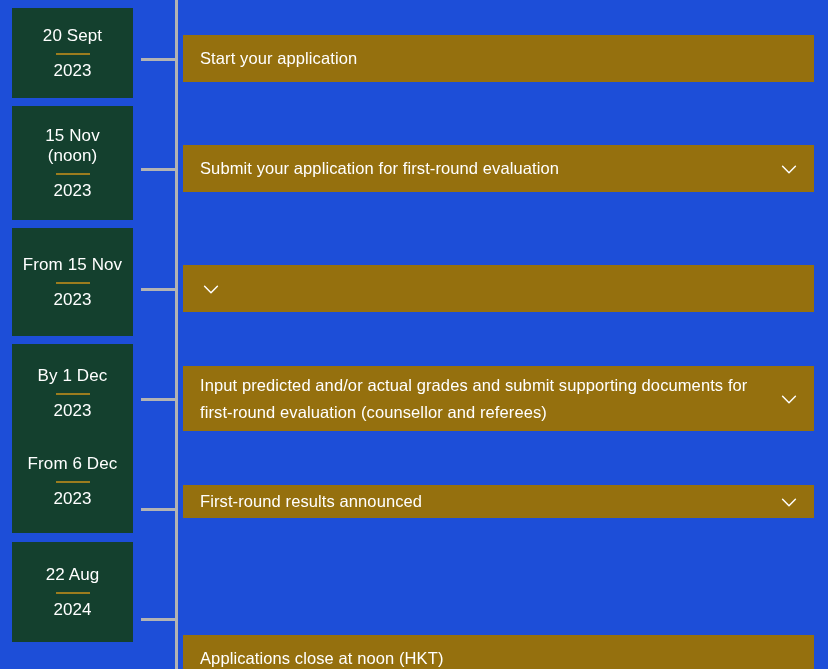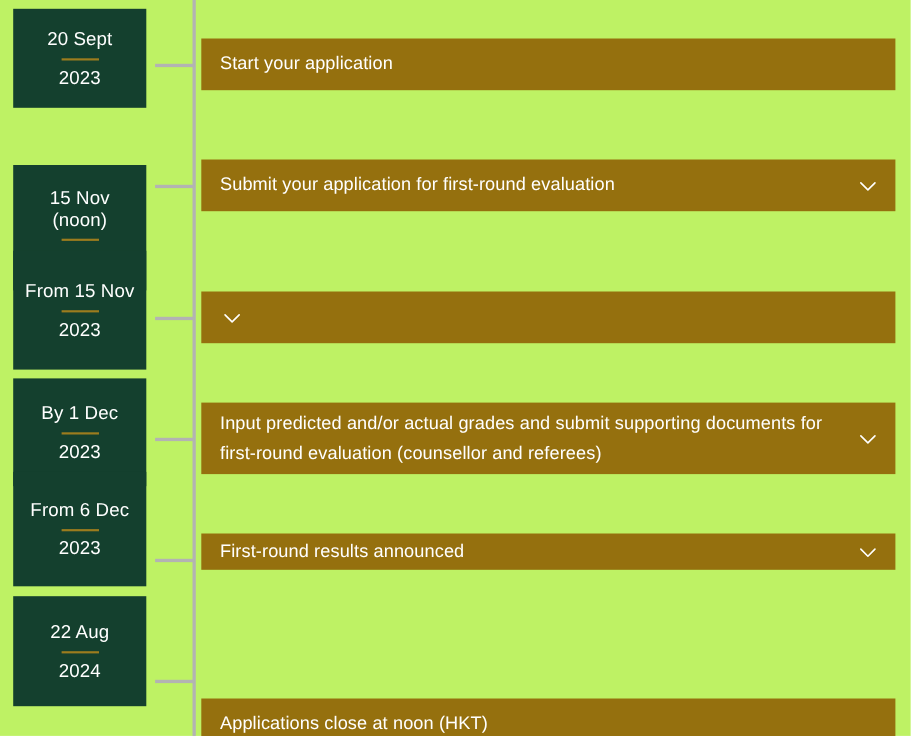--- a/index.html
+++ b/index.html
@@ -107,21 +107,21 @@
     width: 22px;
     height: 22px;
     display: block;
   }
   .chev.hidden { visibility: hidden; }
   .chev svg { display: block; }
 </style>
 </head>
 <body>
 
-<div id="timeline-root" style="background: #bef264;">
+<div id="timeline-root" style="background: #1d4ed8;">
 
   <div class="spine" style="background: rgb(179, 179, 179);"></div>
 
   <div class="row">
     <div class="date-card" style="top: 8px; height: 90px; background: rgb(20, 64, 46);">
       <div class="date-day">20 Sept</div>
       <div class="date-divider" style="background: rgb(156, 124, 30);"></div>
       <div class="date-year">2023</div>
     </div>
     <div class="connector" style="top: 57.5px; background: rgb(179, 179, 179);"></div>
@@ -129,21 +129,21 @@
       <span class="bar-label">Start your application</span>
       <span class="chev hidden">
         <svg viewBox="0 0 24 24" width="22" height="22" fill="none" stroke="#ffffff" stroke-width="1.6" stroke-linecap="round" stroke-linejoin="round">
             <polyline points="5,9 12,16 19,9"></polyline>
           </svg>
       </span>
     </div>
   </div>
 
   <div class="row">
-    <div class="date-card" style="top: 106px; height: 114px; background: rgb(20, 64, 46); margin-top: 44px;">
+    <div class="date-card" style="top: 106px; height: 114px; background: rgb(20, 64, 46);">
       <div class="date-day">15 Nov
 (noon)</div>
       <div class="date-divider" style="background: rgb(156, 124, 30);"></div>
       <div class="date-year">2023</div>
     </div>
     <div class="connector" style="top: 167.5px; background: rgb(179, 179, 179);"></div>
     <div class="bar" style="top: 145px; height: 47px; background: rgb(149, 112, 14);">
       <span class="bar-label">Submit your application for first-round evaluation</span>
       <span class="chev">
         <svg viewBox="0 0 24 24" width="22" height="22" fill="none" stroke="#ffffff" stroke-width="1.6" stroke-linecap="round" stroke-linejoin="round">

